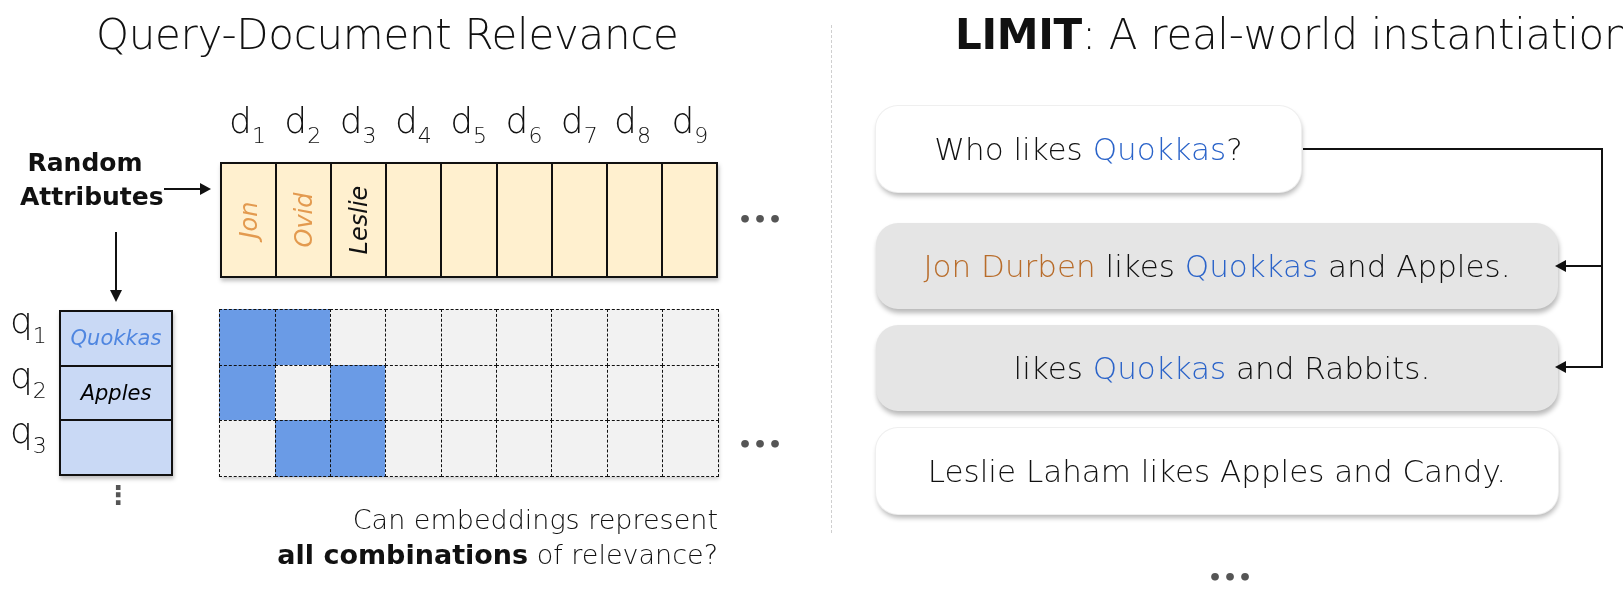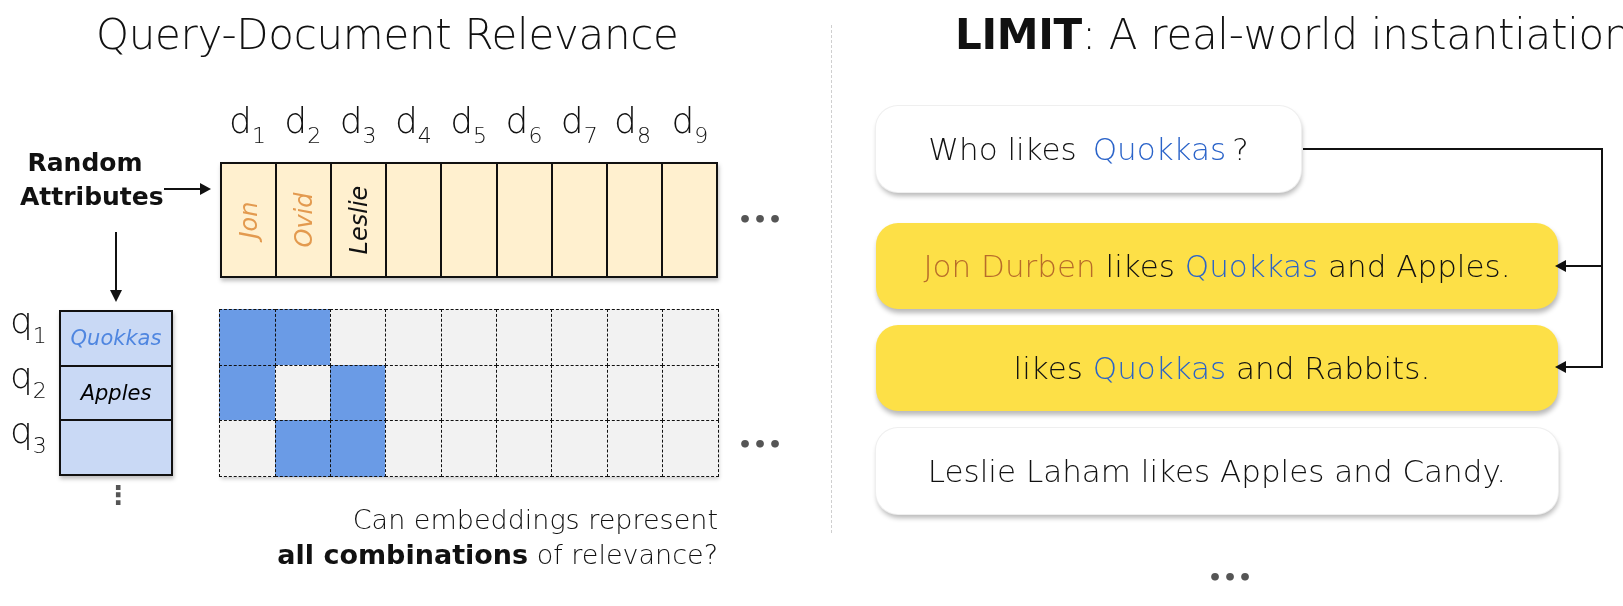--- a/index.html
+++ b/index.html
@@ -30,21 +30,21 @@
   .qcell { flex: 1; border-bottom: 2px solid #111; display: flex; align-items: center; justify-content: center;
            font-style: italic; font-size: 21px; font-weight: 300; }
   .qcell:last-child { border-bottom: none; }
   .caption { font-size: 27px; font-weight: 300; text-align: right; line-height: 35px; white-space: nowrap; }
   .caption b { font-weight: 700; }
   .dots-h { color: #555; font-size: 22px; letter-spacing: 1px; font-weight: 700; }
   .divider { left: 831px; top: 25px; width: 0; height: 508px; border-left: 1.5px dashed #cfcfcf; }
   .card { border-radius: 22px; box-shadow: 1px 4px 5px rgba(0,0,0,0.28); display: flex;
           align-items: center; justify-content: center; font-size: 31px; font-weight: 300; white-space: nowrap; }
   .card.white { background: #ffffff; box-shadow: 0 0 0 1px #efefef, 1px 4px 5px rgba(0,0,0,0.28); }
-  .card.blue { background: #fde047; }
+  .card.blue { background: #e5e5e5; }
   .name { color: #b86c2a; }
   .attr { color: #2a63c9; }
   .line { background: #111; }
 </style>
 </head>
 <body>
 
 <div class="abs title" style="left:96px; top:10px;">Query-Document Relevance</div>
 
 <div id="dlabels">
@@ -146,21 +146,21 @@
 
 <div class="abs caption" style="left:220px; top:502px; width:498px;">
   <div>Can embeddings represent</div>
   <div><b>all combinations</b><span> of relevance?</span></div>
 </div>
 
 <div class="abs divider"></div>
 
 <div class="abs title" style="left:955px; top:10px;"><b>LIMIT</b><span>: A real-world instantiation</span></div>
 
-<div class="abs card white" style="left:876px; top:106px; width:425px; height:86px;gap:6px;">
+<div class="abs card white" style="left:876px; top:106px; width:425px; height:86px;">
   <span style="white-space:pre">Who likes </span>
     <span class="attr">Quokkas</span>
     <span>?</span>
 </div>
 
 <div class="abs card blue" style="left:876px; top:223px; width:682px; height:86px;">
   <span class="name">Jon Durben</span>
     <span style="white-space:pre"> likes </span>
     <span class="attr">Quokkas</span>
     <span style="white-space:pre"> and Apples.</span>

